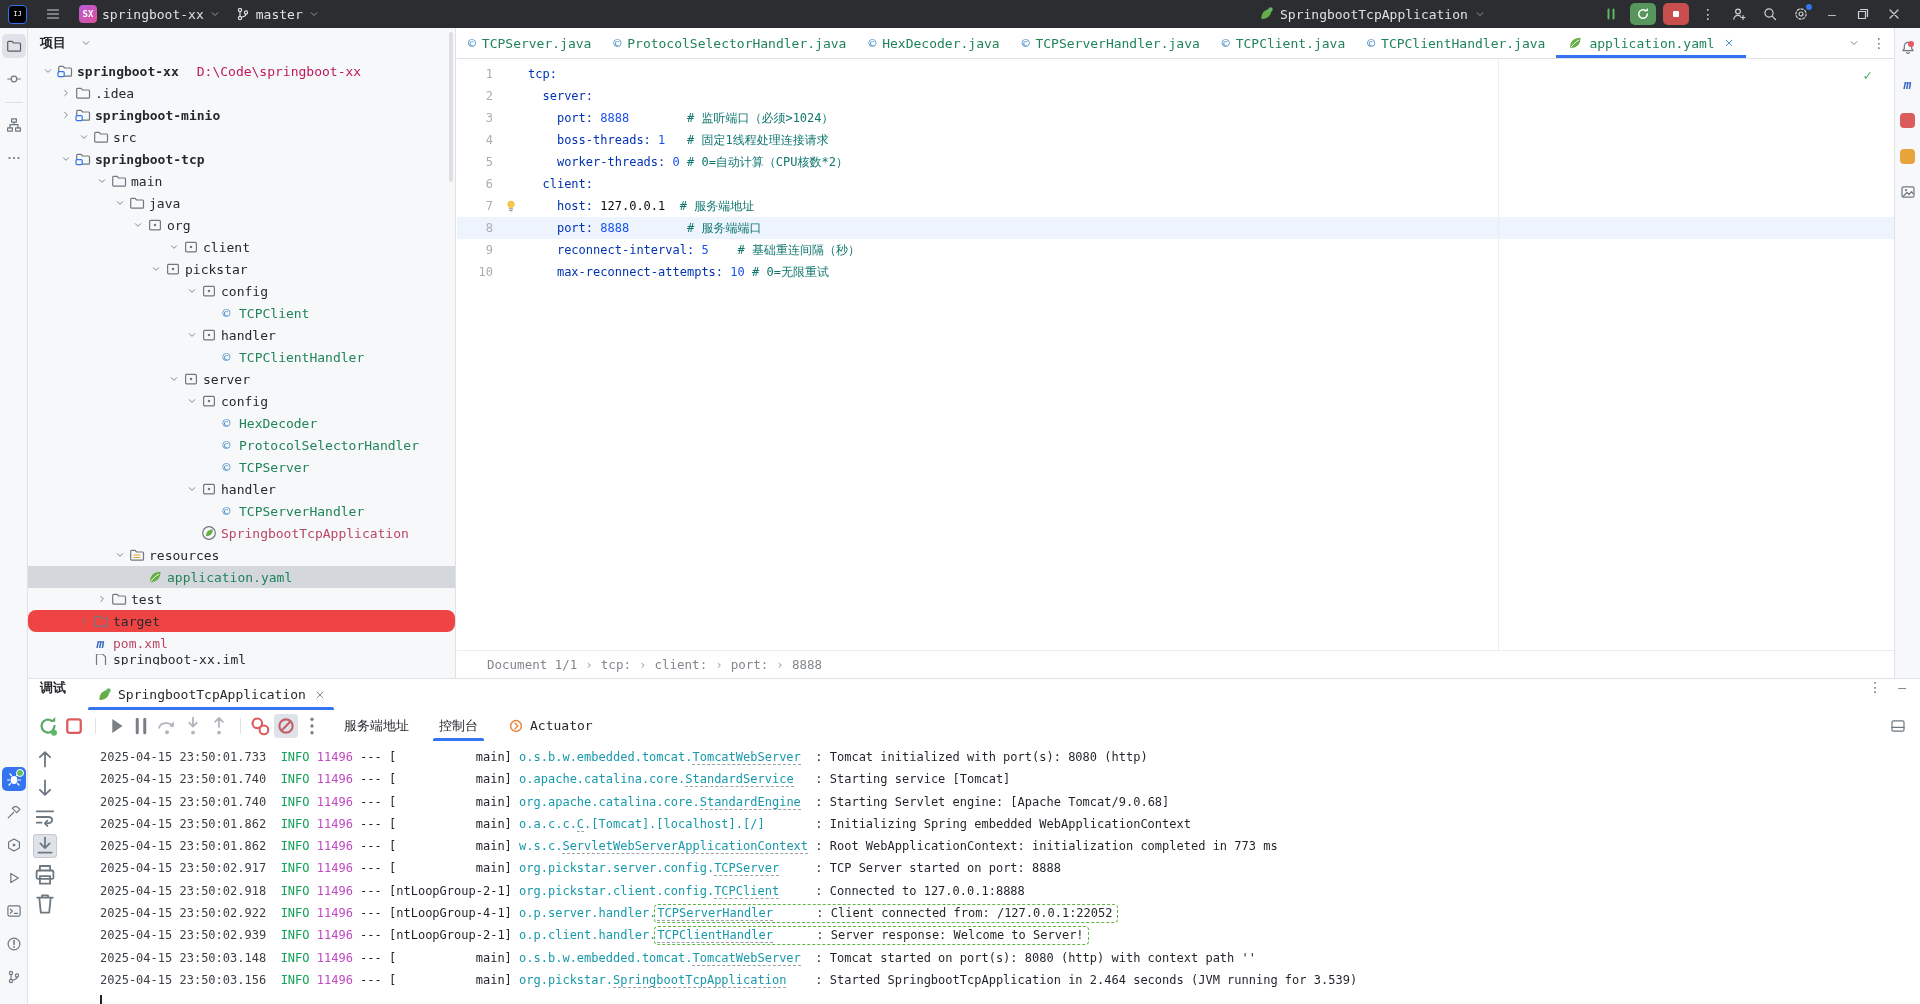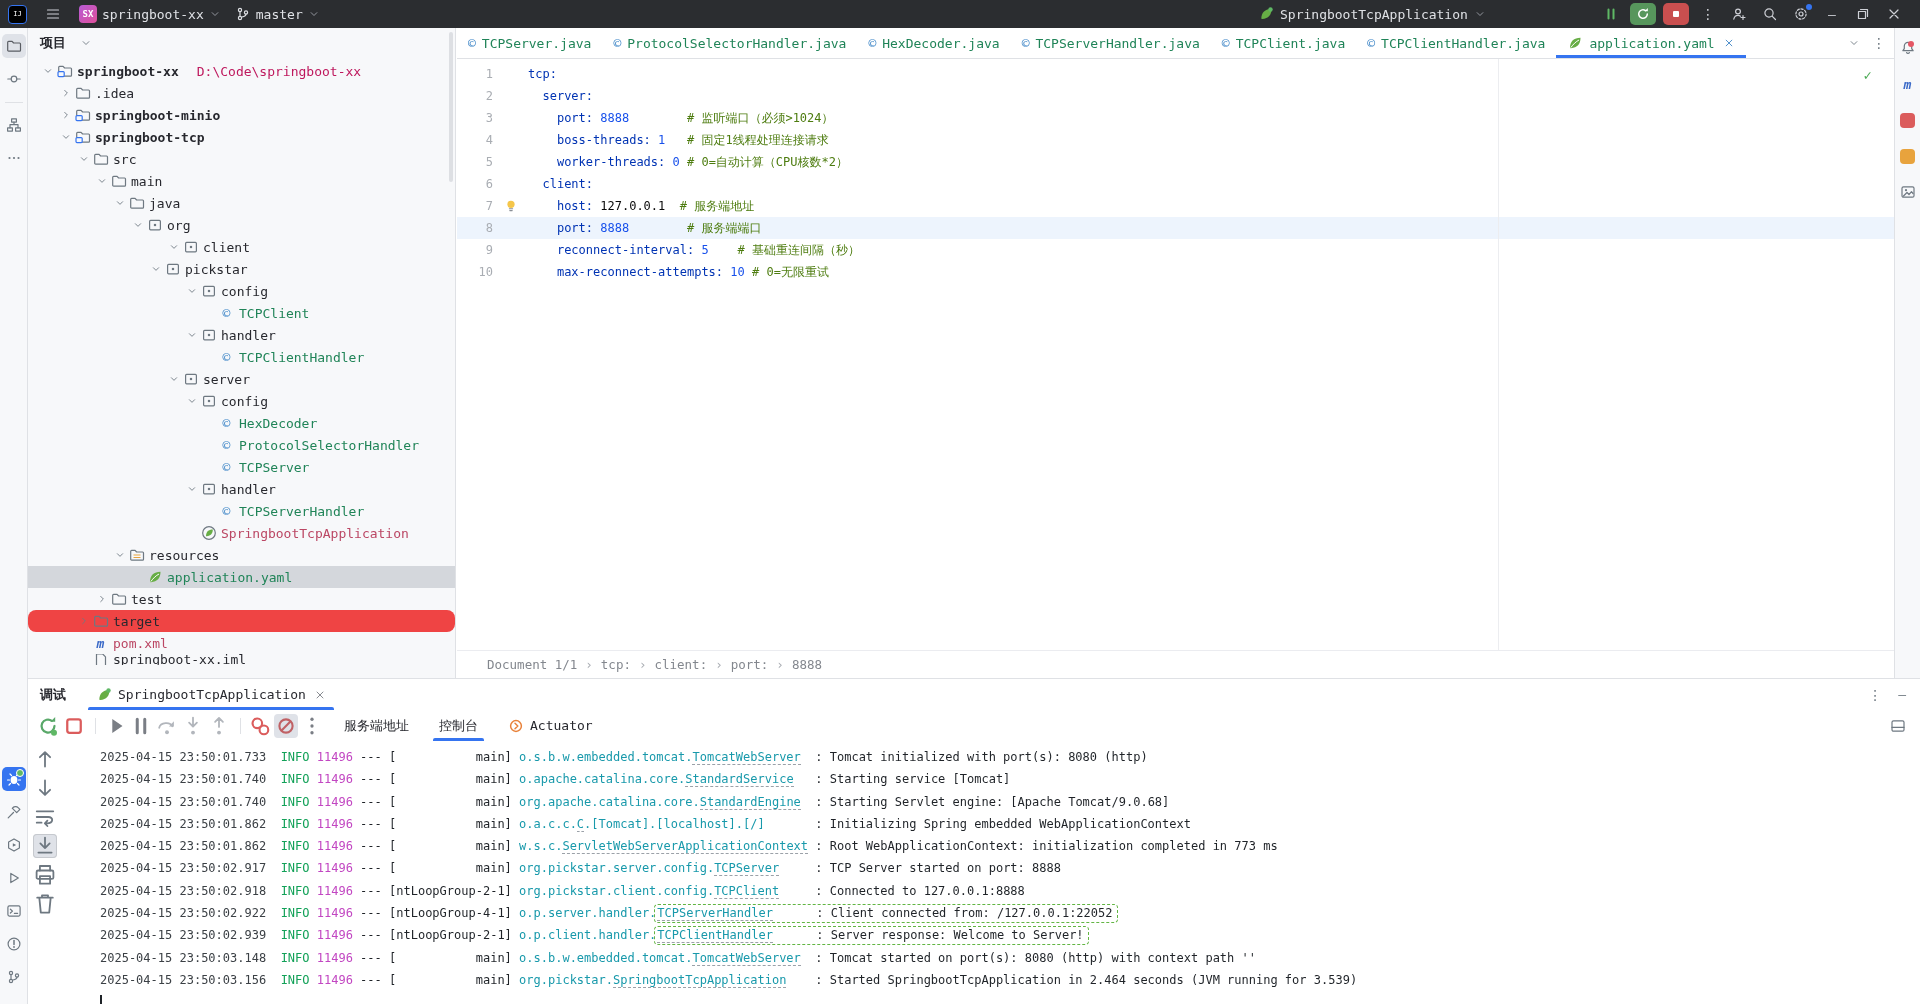--- a/index.html
+++ b/index.html
@@ -70,40 +70,40 @@
   .tab-close{color:#7A7E85;margin-left:2px;}
   .tabbar-right{position:absolute;right:8px;display:flex;align-items:center;gap:12px;color:#6E7881;}
   .codearea{position:absolute;left:0;top:31px;right:0;bottom:28px;overflow:hidden;}
   .caretline{position:absolute;left:0;right:0;height:22px;background:#EDF4FD;}
   .gutter{position:absolute;left:0;top:4px;width:36px;text-align:right;color:#A9ADB3;
           font-size:12px;line-height:22px;}
   .codelines{position:absolute;left:71px;top:4px;font-size:12px;line-height:22px;white-space:pre;}
   .tok-key{color:#0033B3;}
   .tok-num{color:#1750EB;}
   .tok-val{color:#080808;}
-  .tok-com{color:#4d7c0f;}
+  .tok-com{color:#0f766e;}
   .bulb{position:absolute;left:46px;}
   .marginline{position:absolute;top:0;bottom:0;width:1px;background:#ECEDF0;left:1041px;}
   .inspect-ok{position:absolute;right:22px;top:8px;color:#4DAB56;font-size:14px;}
   .breadcrumbs{position:absolute;left:0;right:0;bottom:0;height:27px;border-top:1px solid #EBECF0;
                display:flex;align-items:center;padding-left:30px;color:#83878E;font-size:12.5px;gap:8px;background:#fff;}
   .bc-sep{color:#A8ACB2;}
 
   
   .rstrip{position:absolute;right:0;top:28px;width:26px;height:650px;background:#F7F8FA;border-left:1px solid #DFE1E5;
           display:flex;flex-direction:column;align-items:center;box-sizing:border-box;padding-top:8px;}
   .rstrip .strip-btn{margin-bottom:12px;}
   .bell-wrap{position:relative;}
   .bell-dot{position:absolute;right:2px;top:1px;width:6px;height:6px;border-radius:50%;background:#E55765;}
   .sq-red{width:15px;height:15px;border-radius:4px;background:#DB5C5C;}
   .sq-orange{width:15px;height:15px;border-radius:4px;background:#E8A33D;}
 
   
   .dbg{position:absolute;left:28px;right:0;top:678px;bottom:0;background:#fff;border-top:1px solid #DFE1E5;}
-  .dbg-head{height:31px;display:flex;align-items:center;position:relative;}
+  .dbg-head{height:31px;display:flex;align-items:flex-start;position:relative;}
   .dbg-title{font-weight:bold;margin-left:12px;margin-right:20px;color:#27282E;}
   .dbg-tab{height:31px;display:flex;align-items:center;gap:6px;padding:0 10px;position:relative;color:#27282E;}
   .dbg-tab .underline{position:absolute;left:2px;right:2px;bottom:0;height:3px;background:#3574F0;border-radius:2px 2px 0 0;}
   .dbg-head-right{position:absolute;right:14px;display:flex;gap:16px;color:#6E7881;align-items:center;}
   .dbg-toolbar{height:31px;display:flex;align-items:center;padding-left:8px;position:relative;}
   .dt-btn{width:24px;height:24px;display:flex;align-items:center;justify-content:center;border-radius:4px;margin-right:2px;}
   .dt-btn.selected{background:#DFE2E8;}
   .dt-sep{width:1px;height:16px;background:#DFE1E5;margin:0 7px;} .c-gray{color:#7A7E85;} .c-dis{color:#B2B6BC;}
   .view-tab{height:31px;display:flex;align-items:center;gap:6px;padding:0 12px;margin-left:6px;color:#27282E;position:relative;}
   .view-tab .underline{position:absolute;left:6px;right:6px;bottom:0;height:3px;background:#3574F0;border-radius:2px 2px 0 0;}
@@ -374,47 +374,47 @@
           </span>
           <span class="t-ic ic">
             <svg viewBox="0 0 16 16">
               <path class="st" d="M1.7 4.2c0-.5.4-.9.9-.9h3.5L7.6 5h6c.5 0 .9.4.9.9v6.3c0 .5-.4.9-.9.9H2.6c-.5 0-.9-.4-.9-.9z"></path>
               <rect x="1" y="8.6" width="6.2" height="5" rx="1" fill="#F7F8FA" stroke="#3574F0" stroke-width="1.2"></rect>
             </svg>
           </span>
      <span class="t-label bold  ">springboot-minio</span>
         </div>
         <div class="trow  ">
+     <span style="width:48px;flex:0 0 48px;"></span>
+          <span class="t-chev ic sm">
+            <svg viewBox="0 0 16 16">
+              <path class="st" d="M4.5 6.3 8 9.8l3.5-3.5"></path>
+            </svg>
+          </span>
+          <span class="t-ic ic">
+            <svg viewBox="0 0 16 16">
+              <path class="st" d="M1.7 4.2c0-.5.4-.9.9-.9h3.5L7.6 5h6c.5 0 .9.4.9.9v6.3c0 .5-.4.9-.9.9H2.6c-.5 0-.9-.4-.9-.9z"></path>
+            </svg>
+          </span>
+     <span class="t-label   ">src</span>
+        </div>
+        <div class="trow  ">
      <span style="width:30px;flex:0 0 30px;"></span>
           <span class="t-chev ic sm">
             <svg viewBox="0 0 16 16">
               <path class="st" d="M4.5 6.3 8 9.8l3.5-3.5"></path>
             </svg>
           </span>
           <span class="t-ic ic">
             <svg viewBox="0 0 16 16">
               <path class="st" d="M1.7 4.2c0-.5.4-.9.9-.9h3.5L7.6 5h6c.5 0 .9.4.9.9v6.3c0 .5-.4.9-.9.9H2.6c-.5 0-.9-.4-.9-.9z"></path>
               <rect x="1" y="8.6" width="6.2" height="5" rx="1" fill="#F7F8FA" stroke="#3574F0" stroke-width="1.2"></rect>
             </svg>
           </span>
      <span class="t-label bold  ">springboot-tcp</span>
-        </div>
-        <div class="trow  ">
-     <span style="width:48px;flex:0 0 48px;"></span>
-          <span class="t-chev ic sm">
-            <svg viewBox="0 0 16 16">
-              <path class="st" d="M4.5 6.3 8 9.8l3.5-3.5"></path>
-            </svg>
-          </span>
-          <span class="t-ic ic">
-            <svg viewBox="0 0 16 16">
-              <path class="st" d="M1.7 4.2c0-.5.4-.9.9-.9h3.5L7.6 5h6c.5 0 .9.4.9.9v6.3c0 .5-.4.9-.9.9H2.6c-.5 0-.9-.4-.9-.9z"></path>
-            </svg>
-          </span>
-     <span class="t-label   ">src</span>
         </div>
         <div class="trow  ">
      <span style="width:66px;flex:0 0 66px;"></span>
           <span class="t-chev ic sm">
             <svg viewBox="0 0 16 16">
               <path class="st" d="M4.5 6.3 8 9.8l3.5-3.5"></path>
             </svg>
           </span>
           <span class="t-ic ic">
             <svg viewBox="0 0 16 16">

